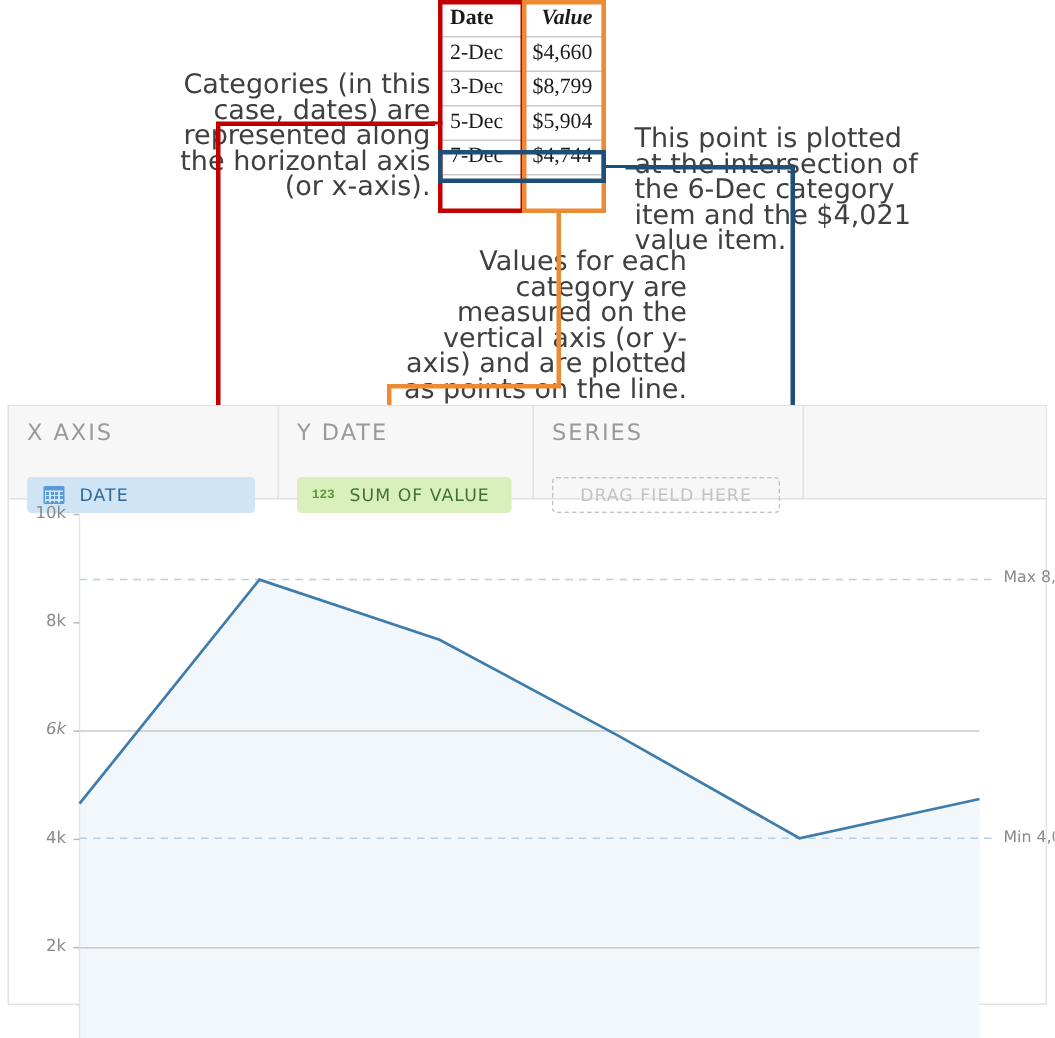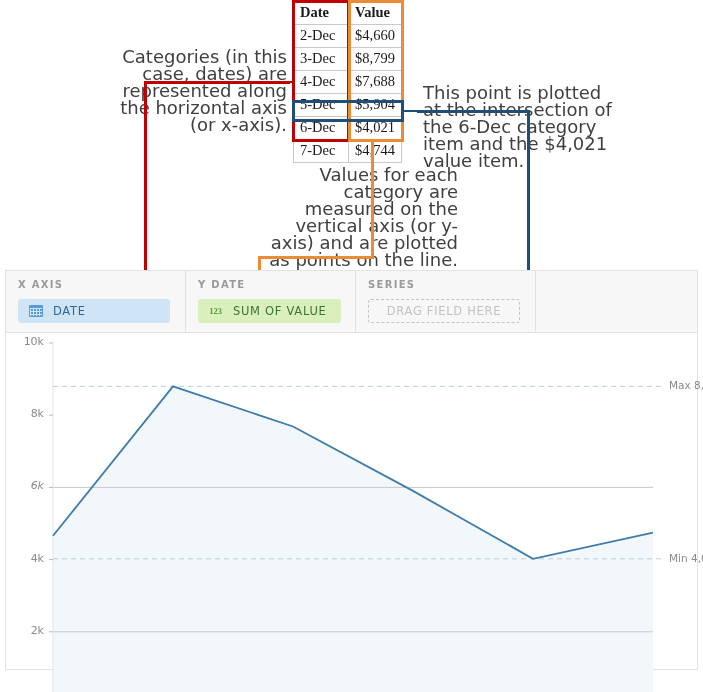--- a/index.html
+++ b/index.html
@@ -18,21 +18,21 @@
     font-size:14.5px;color:#1a1a1a;background:#fff;
   }
   #data-table td,#data-table th{
     border:1px solid #c9c9c9;padding:1px 6px 2px 6px;height:19px;line-height:19px;
     box-sizing:border-box;
   }
   #data-table th{font-weight:bold;text-align:left;}
   #data-table td.date-cell{text-align:left;width:55px;}
   #data-table th.date-cell{text-align:left;width:55px;}
   #data-table td.value-cell{text-align:left;width:52px;}
-  #data-table th.value-cell{text-align:left;width:52px;}
+  #data-table th.value-cell{text-align:right;width:52px;font-style:italic;}
 
   
   .hl-red-col{
     position:absolute;left:292px;top:0px;width:58px;height:142px;
     border:3px solid #c00000;box-sizing:border-box;pointer-events:none;
   }
   .hl-orange-col{
     position:absolute;left:348px;top:0px;width:56px;height:142px;
     border:3px solid #ED8B34;box-sizing:border-box;pointer-events:none;
   }
@@ -112,22 +112,22 @@
   }
   .fieldzone{
     position:relative;box-sizing:border-box;padding:8px 12px 0 12px;
     border-right:1px solid #e2e2e2;height:100%;
   }
   .fieldzone:last-child{border-right:none;}
   #zone-x{width:180px;}
   #zone-y{width:170px;}
   #zone-s{width:180px;}
   .zone-label{
-    font-size:10px;letter-spacing:1.3px;color:#9a9a9a;font-weight:bold;
-    font-family:"DejaVu Sans", sans-serif;margin-bottom:9px;
+    font-size:15px;letter-spacing:1.3px;color:#9a9a9a;font-weight:normal;
+    font-family:"DejaVu Sans", sans-serif;margin-bottom:21px;
   }
   .pill{
     height:24px;border-radius:3px;display:flex;align-items:center;
     padding:0 10px;font-size:11.5px;letter-spacing:0.7px;
     font-family:"DejaVu Sans", sans-serif;box-sizing:border-box;
   }
   #pill-date{background:#cfe4f5;color:#2d6896;width:152px;}
   #pill-value{background:#d9f0bd;color:#3f7231;width:143px;}
   #pill-series{
     background:transparent;color:#c3c3c3;width:152px;
@@ -140,21 +140,21 @@
   .ico-cal{
     width:14px;height:12px;background:#5b9bd5;border-radius:1px;position:relative;
   }
   .ico-cal:before{
     content:"";position:absolute;left:1px;right:1px;top:3px;bottom:1px;
     background:repeating-linear-gradient(to right,#cfe4f5 0 1px,transparent 1px 3px),
                repeating-linear-gradient(to bottom,#cfe4f5 0 1px,transparent 1px 3px);
   }
   .ico-123{
     font-size:8.5px;color:#5a9b35;font-weight:bold;
-    font-family:Liberation Serif, serif;letter-spacing:0;
+    font-family:Liberation Mono, monospace;letter-spacing:0;
   }
 
   
   #plot-area{position:absolute;left:0;top:62px;width:693px;height:337px;}
   #plot-svg{position:absolute;left:0;top:0;}
   .ytick{
     position:absolute;font-size:11px;color:#8a8a8a;
     font-family:"DejaVu Sans", sans-serif;text-align:right;width:30px;
   }
   .mmlabel{
@@ -175,30 +175,22 @@
   <tbody>
     <tr>
       <td class="date-cell">2-Dec</td>
       <td class="value-cell">$4,660</td>
     </tr>
     <tr>
       <td class="date-cell">3-Dec</td>
       <td class="value-cell">$8,799</td>
     </tr>
     <tr>
-      <td class="date-cell">4-Dec</td>
-      <td class="value-cell">$7,688</td>
-    </tr>
-    <tr>
       <td class="date-cell">5-Dec</td>
       <td class="value-cell">$5,904</td>
-    </tr>
-    <tr>
-      <td class="date-cell">6-Dec</td>
-      <td class="value-cell">$4,021</td>
     </tr>
     <tr>
       <td class="date-cell">7-Dec</td>
       <td class="value-cell">$4,744</td>
     </tr>
   </tbody>
 </table>
 
 <div class="hl-red-col"></div>
 <div class="hl-orange-col"></div>

